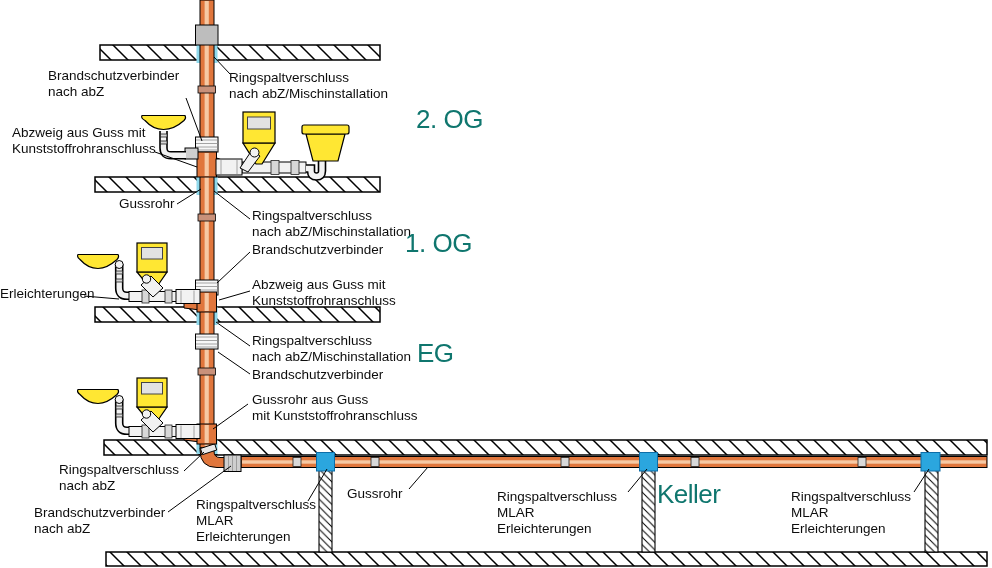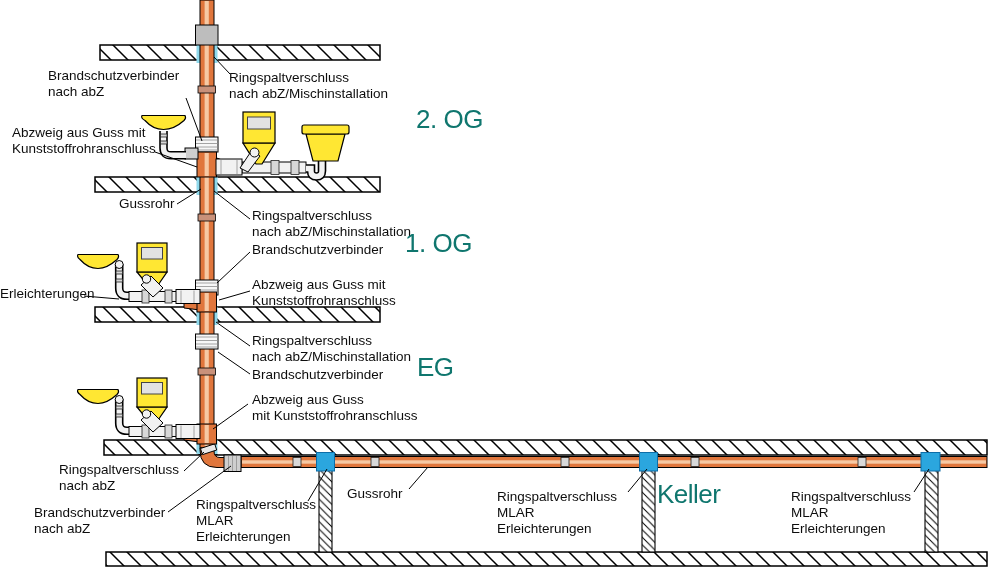--- a/index.html
+++ b/index.html
@@ -232,23 +232,23 @@
 nach abZ/Mischinstallation</div>
 <div class="lbl" style="left:252px;top:242px">Brandschutzverbinder</div>
 <div class="lbl" style="left:252px;top:277px">Abzweig aus Guss mit
 Kunststoffrohranschluss</div>
 <div class="lbl" style="left:0px;top:286px">Erleichterungen</div>
 <div class="floor" style="left:405px;top:231px">1. OG</div>
 
 <div class="lbl" style="left:252px;top:333px">Ringspaltverschluss
 nach abZ/Mischinstallation</div>
 <div class="lbl" style="left:252px;top:367px">Brandschutzverbinder</div>
-<div class="lbl" style="left:252px;top:392px">Abzweig aus Guss
+<div class="lbl" style="left:252px;top:392px">Gussrohr aus Guss
 mit Kunststoffrohranschluss</div>
-<div class="floor" style="left:417px;top:355px">EG</div>
+<div class="floor" style="left:417px;top:341px">EG</div>
 
 <div class="lbl" style="left:59px;top:462px">Ringspaltverschluss
 nach abZ</div>
 <div class="lbl" style="left:34px;top:505px">Brandschutzverbinder
 nach abZ</div>
 <div class="lbl" style="left:196px;top:497px">Ringspaltverschluss
 MLAR
 Erleichterungen</div>
 <div class="lbl" style="left:347px;top:486px">Gussrohr</div>
 <div class="lbl" style="left:497px;top:489px">Ringspaltverschluss

